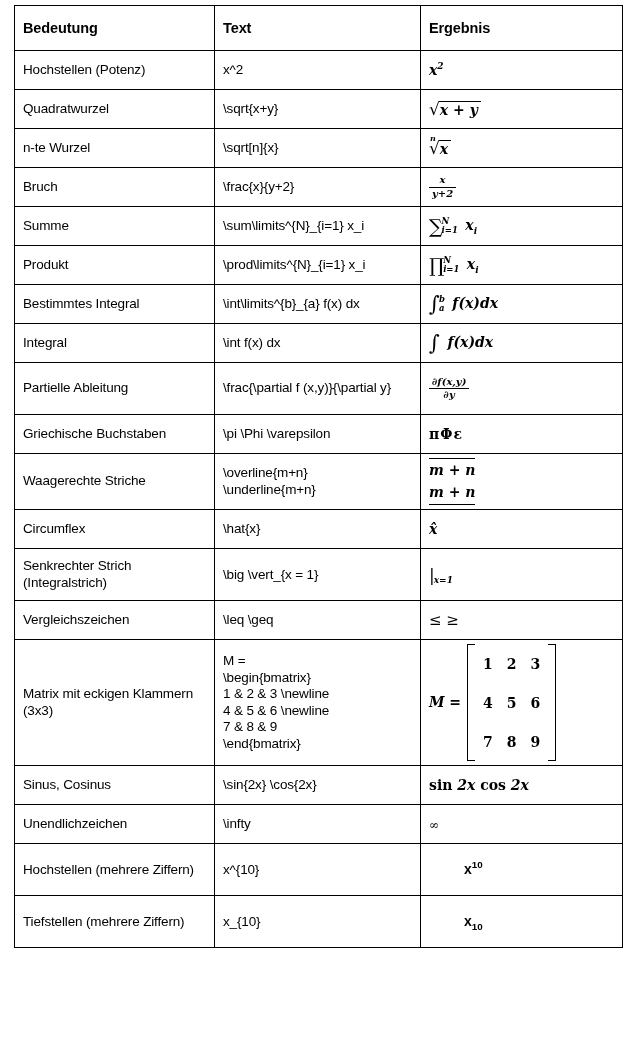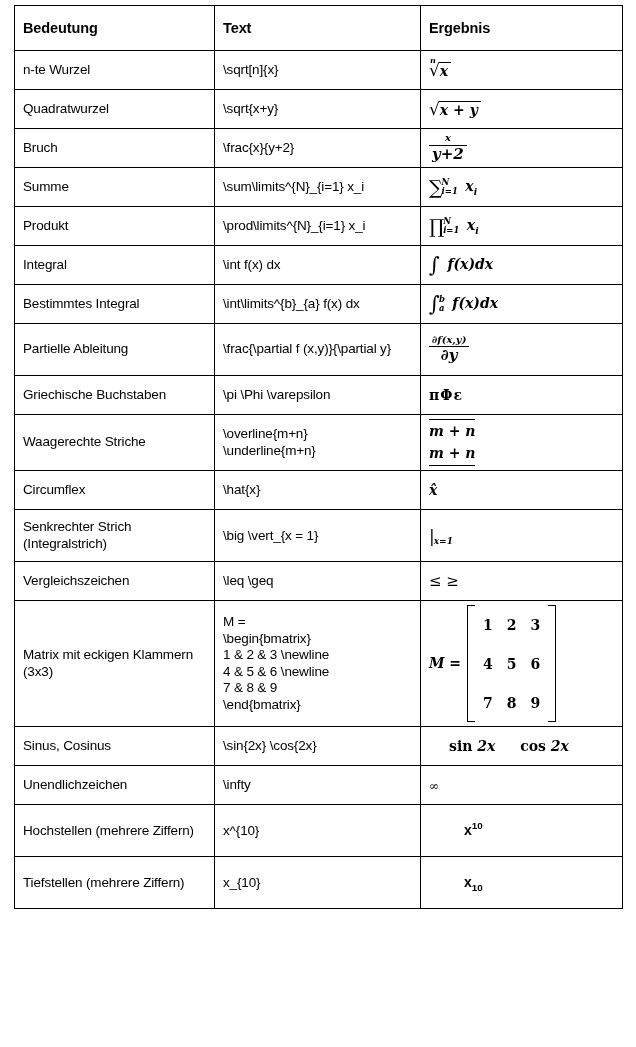--- a/index.html
+++ b/index.html
@@ -101,21 +101,21 @@
     line-height: 1.05;
   }
   .frac .num {
     display: block;
     font-size: 10px;
     padding: 0 3px 1px 3px;
     border-bottom: 1.2px solid #000;
   }
   .frac .den {
     display: block;
-    font-size: 15px;
+    font-size: 10px;
     padding: 1px 3px 0 3px;
   }
 
   
   .rad {
     display: inline-block;
     position: relative;
     white-space: nowrap;
     vertical-align: middle;
   }
@@ -269,21 +269,21 @@
     font-size: 14px;
     margin-left: 35px;
   }
   .sansx .sup, .sansx .sub { font-size: 0.7em; }
 
   .trig {
     font-family: "DejaVu Serif", "Liberation Serif", serif;
     font-weight: bold;
     font-size: 14px;
   }
-  .trig .op { font-style: normal; margin-left: 20px; }
+  .trig .op { font-style: normal; }
   .trig .var { font-style: italic; text-align: right; }
 </style>
 </head>
 <body>
 
 <div id="sheet">
 
   <table class="latex-table">
     <colgroup>
       <col class="c-meaning">
@@ -294,38 +294,45 @@
     <thead>
       <tr>
         <th>Bedeutung</th>
         <th>Text</th>
         <th>Ergebnis</th>
       </tr>
     </thead>
 
     <tbody>
 
-
+      <tr>
+        <td class="meaning">Hochstellen (Potenz)</td>
+        <td class="ltx">x^2</td>
+        <td class="result">
+          <span class="mathb"><span>x</span><span class="sup">2</span></span>
+        </td>
+      </tr>
+
+
+      <tr>
+        <td class="meaning">Quadratwurzel</td>
+        <td class="ltx">\sqrt{x+y}</td>
+        <td class="result">
+          <span class="rad">
+            <span class="sign">√</span><span class="radicand">x + y</span>
+          </span>
+        </td>
+      </tr>
 
       <tr>
         <td class="meaning">n-te Wurzel</td>
         <td class="ltx">\sqrt[n]{x}</td>
         <td class="result">
           <span class="rad">
             <span class="index">n</span><span class="sign">√</span><span class="radicand">x</span>
-          </span>
-        </td>
-      </tr>
-
-      <tr>
-        <td class="meaning">Quadratwurzel</td>
-        <td class="ltx">\sqrt{x+y}</td>
-        <td class="result">
-          <span class="rad">
-            <span class="sign">√</span><span class="radicand">x + y</span>
           </span>
         </td>
       </tr>
 
       <tr>
         <td class="meaning">Bruch</td>
         <td class="ltx">\frac{x}{y+2}</td>
         <td class="result">
           <span class="frac">
             <span class="num">x</span>
@@ -350,35 +357,35 @@
         <td class="ltx">\prod\limits^{N}_{i=1} x_i</td>
         <td class="result">
           <span class="bigop">
             <span class="glyph">∏</span><span class="limits"><span class="up">N</span><span class="lo">i=1</span></span>
           </span>
           <span class="mathb" style="margin-left:3px"><span>x</span><span class="sub">i</span></span>
         </td>
       </tr>
 
       <tr>
+        <td class="meaning">Bestimmtes Integral</td>
+        <td class="ltx">\int\limits^{b}_{a} f(x) dx</td>
+        <td class="result">
+          <span class="bigop">
+            <span class="intg">∫</span><span class="limits"><span class="up">b</span><span class="lo">a</span></span>
+          </span>
+          <span class="mathb" style="margin-left:3px">f(x)dx</span>
+        </td>
+      </tr>
+
+      <tr>
         <td class="meaning">Integral</td>
         <td class="ltx">\int f(x) dx</td>
         <td class="result">
           <span class="intg">∫</span>
-          <span class="mathb" style="margin-left:3px">f(x)dx</span>
-        </td>
-      </tr>
-
-      <tr>
-        <td class="meaning">Bestimmtes Integral</td>
-        <td class="ltx">\int\limits^{b}_{a} f(x) dx</td>
-        <td class="result">
-          <span class="bigop">
-            <span class="intg">∫</span><span class="limits"><span class="up">b</span><span class="lo">a</span></span>
-          </span>
           <span class="mathb" style="margin-left:3px">f(x)dx</span>
         </td>
       </tr>
 
       <tr class="tall2">
         <td class="meaning">Partielle Ableitung</td>
         <td class="ltx">\frac{\partial f (x,y)}{\partial y}</td>
         <td class="result">
           <span class="frac">
             <span class="num">∂f(x,y)</span>

